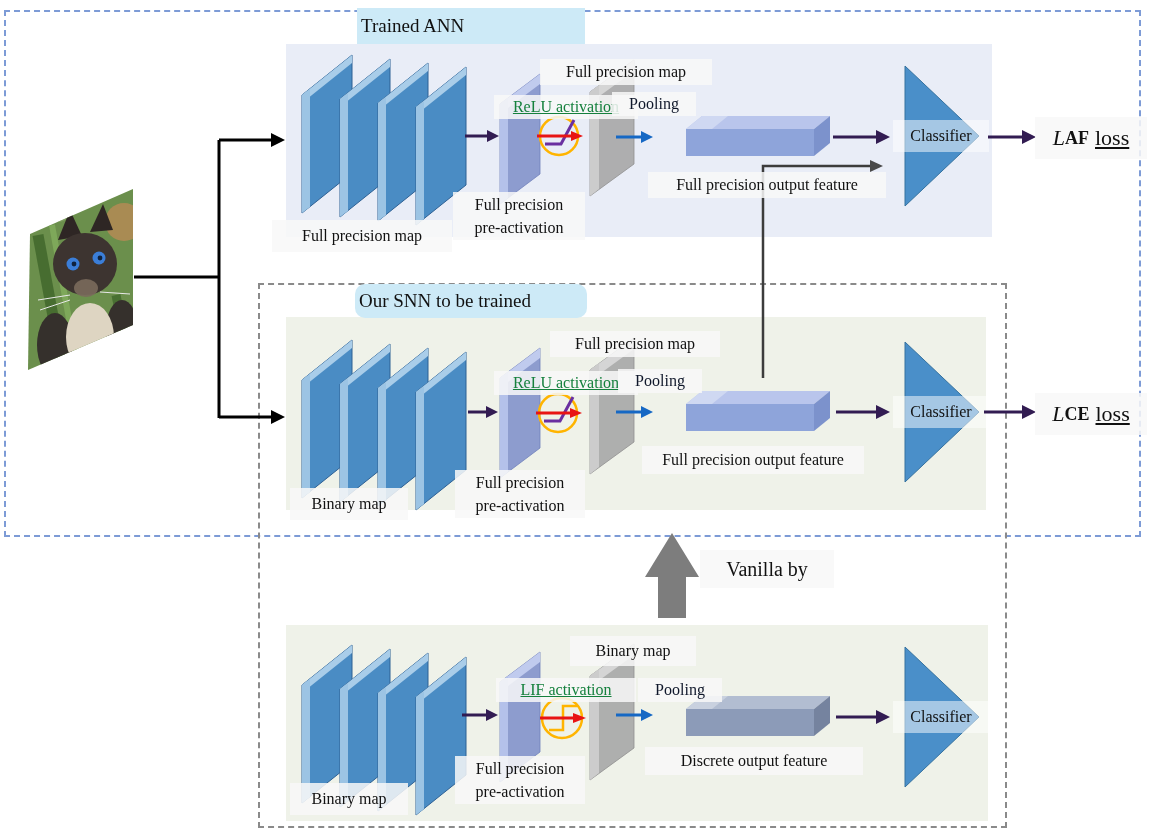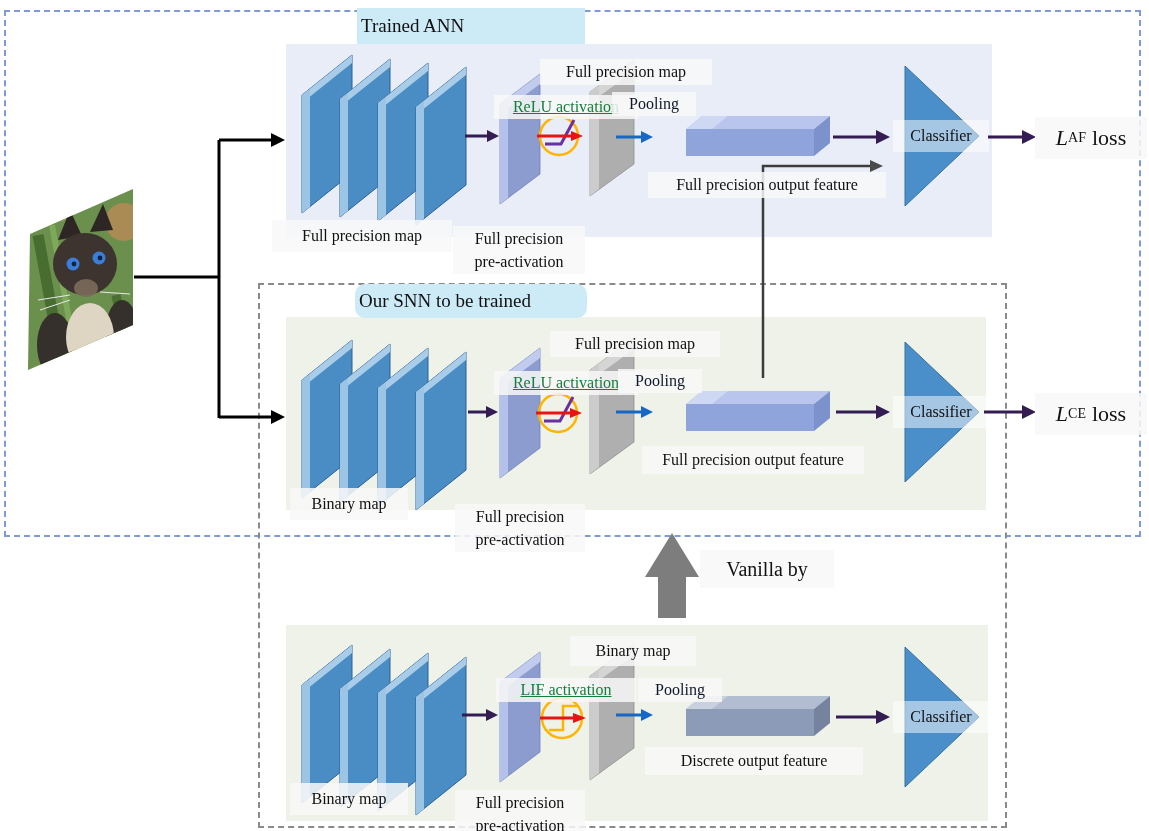--- a/index.html
+++ b/index.html
@@ -8,29 +8,29 @@
   .box{position:absolute;box-sizing:border-box;}
   .blue-dash{border:2px dashed #7d9bd6;}
   .gray-dash{border:2px dashed #8a8a8a;}
   .panel-ann{background:#e9edf7;}
   .panel-snn{background:#eff2e9;}
   .hdr{position:absolute;box-sizing:border-box;background:#cdeaf7;display:flex;align-items:center;
        padding-left:4px;font-size:19px;z-index:4;}
   svg.shapes{position:absolute;left:0;top:0;z-index:3;}
   .lbl{position:absolute;z-index:5;display:flex;align-items:center;justify-content:center;
        text-align:center;font-size:16px;background:rgba(248,248,248,0.85);line-height:22px;}
-  .lbl.two-line{white-space:pre-line;line-height:23px;margin-top:34px;}
+  .lbl.two-line{white-space:pre-line;line-height:23px;}
   .lbl.red{color:#15803d;text-decoration:underline;}
   .lbl.blue{color:#0f172a;}
   .lbl.nobg{background:transparent;}
   .loss{position:absolute;z-index:5;display:flex;align-items:center;justify-content:center;
         background:rgba(248,248,248,0.85);font-size:22px;}
   .loss .sym{font-style:italic;}
-  .loss sub{font-size:14px;line-height:1;}
-  .loss .loss-text{margin-left:6px;}
+  .loss sub{font-size:18px;line-height:1;font-weight:bold;}
+  .loss .loss-text{margin-left:6px;text-decoration:underline;}
 </style>
 </head>
 <body>
 
 <div id="page">
 
   <div class="box blue-dash" style="left:4px;top:10px;width:1137px;height:527px;"></div>
   <div class="box gray-dash" style="left:258px;top:283px;width:749px;height:545px;z-index:1;"></div>
 
   <div class="box panel-ann" style="left:286px;top:44px;width:706px;height:193px;z-index:2;"></div>

